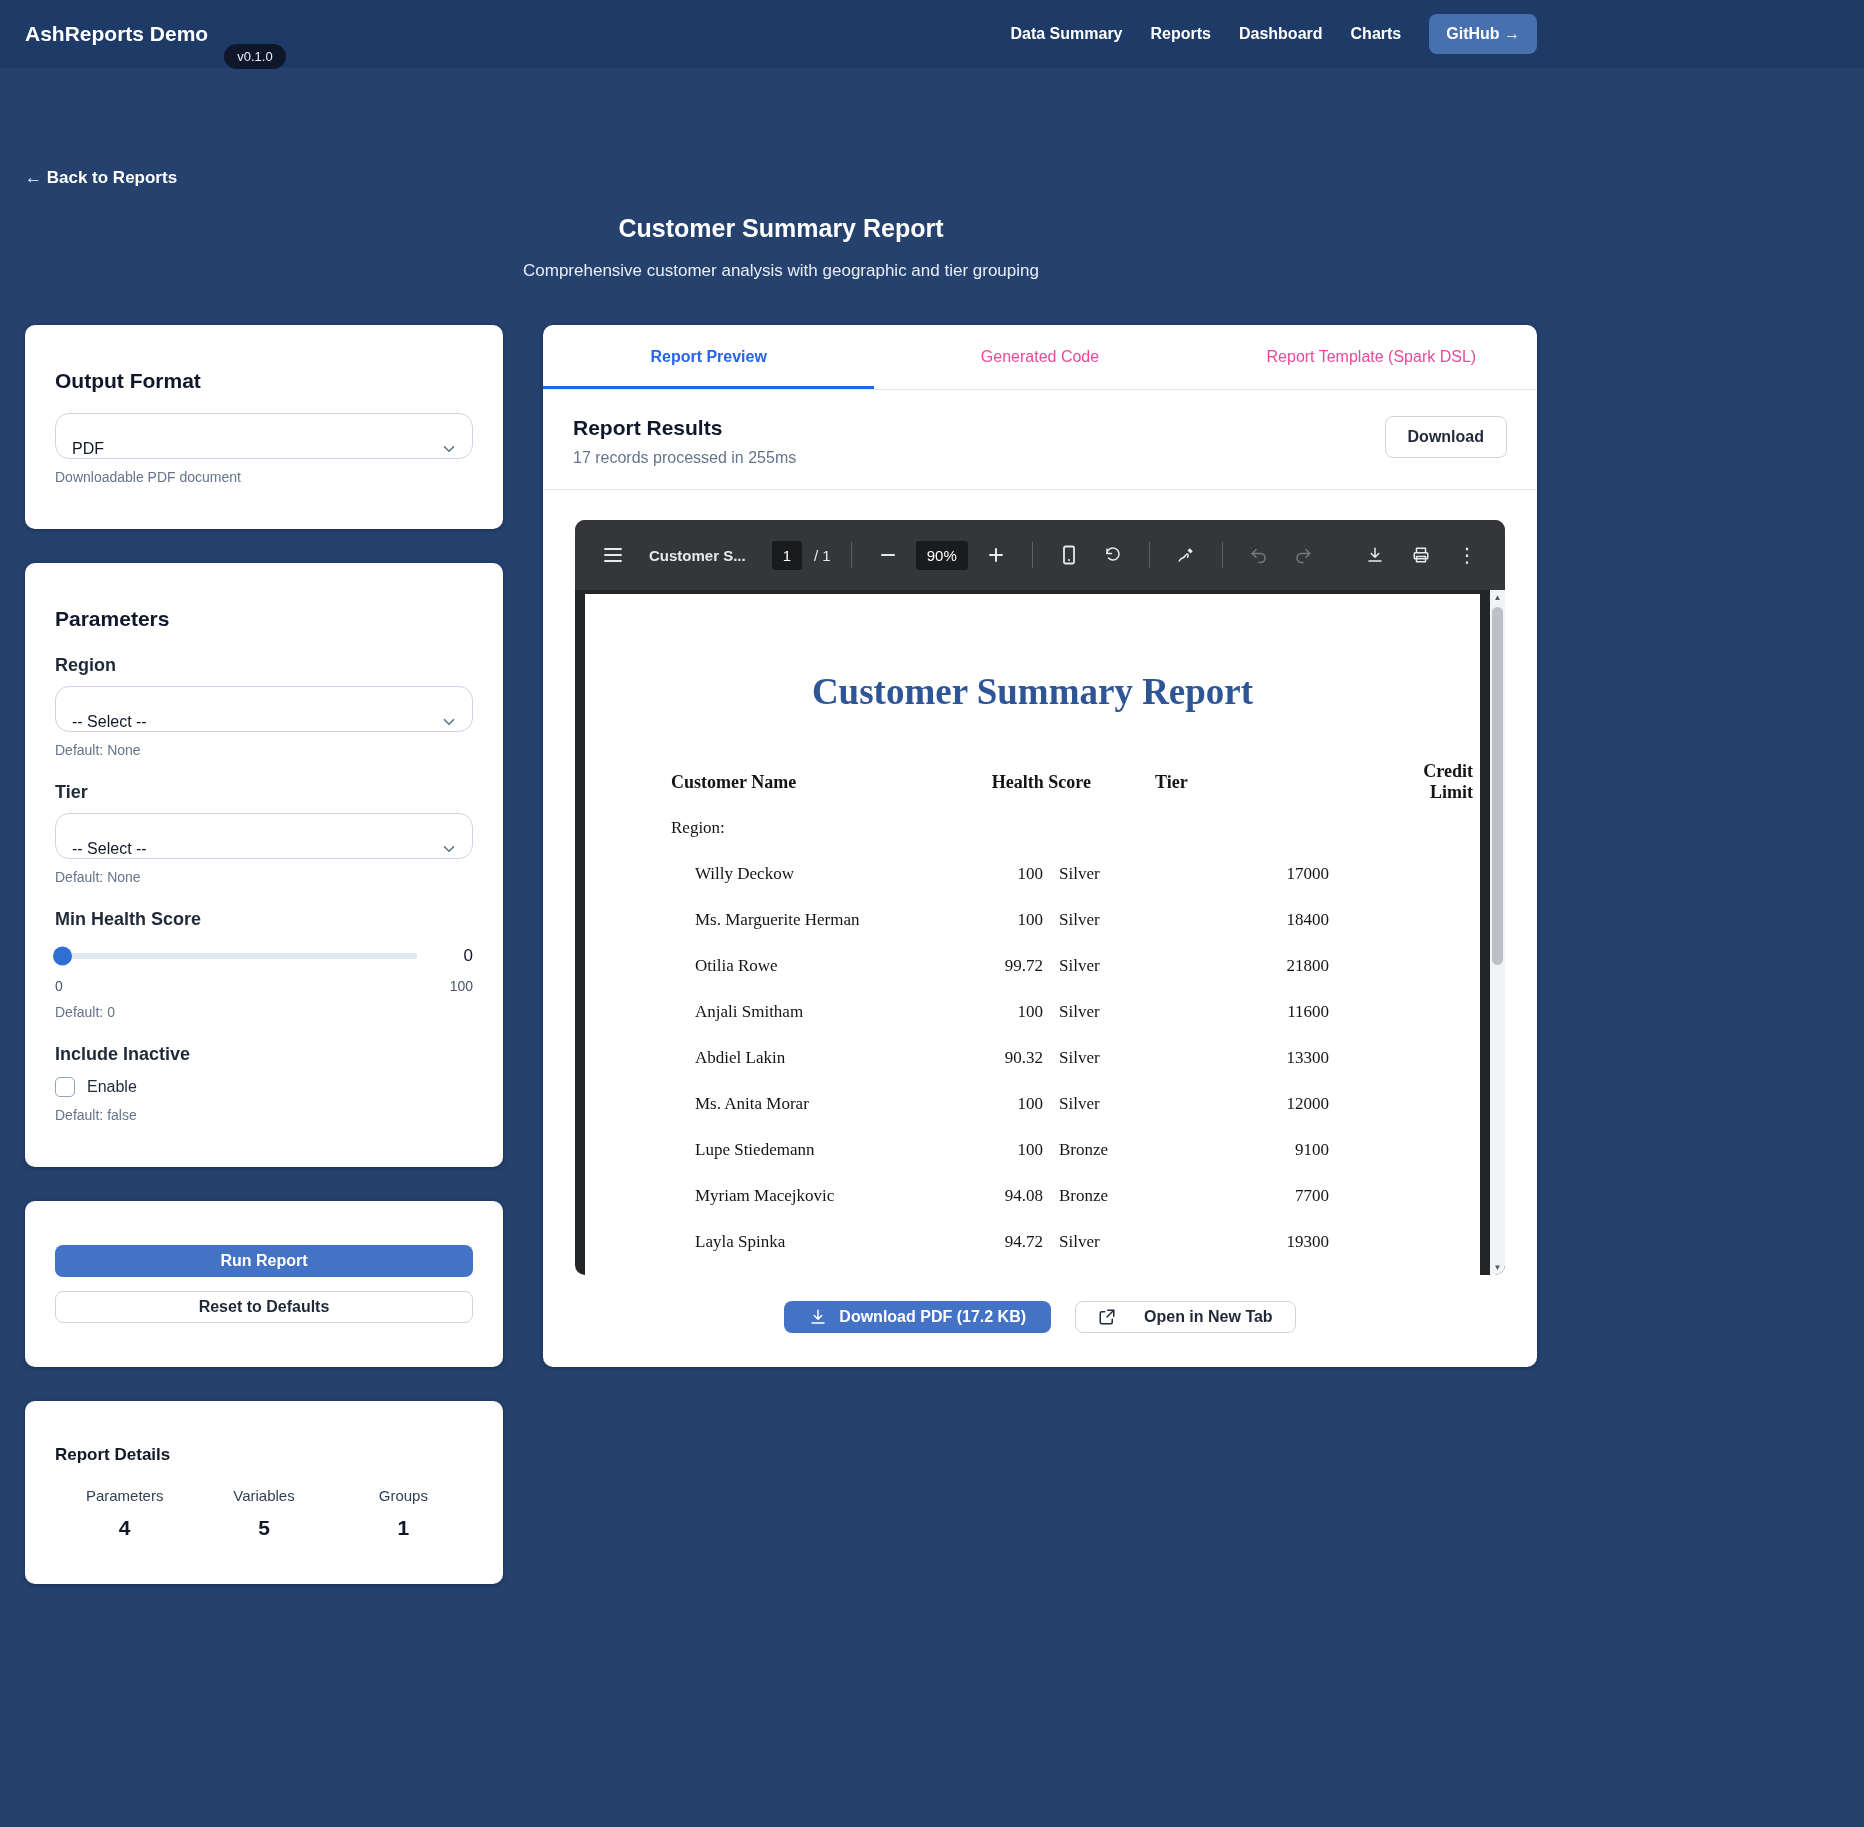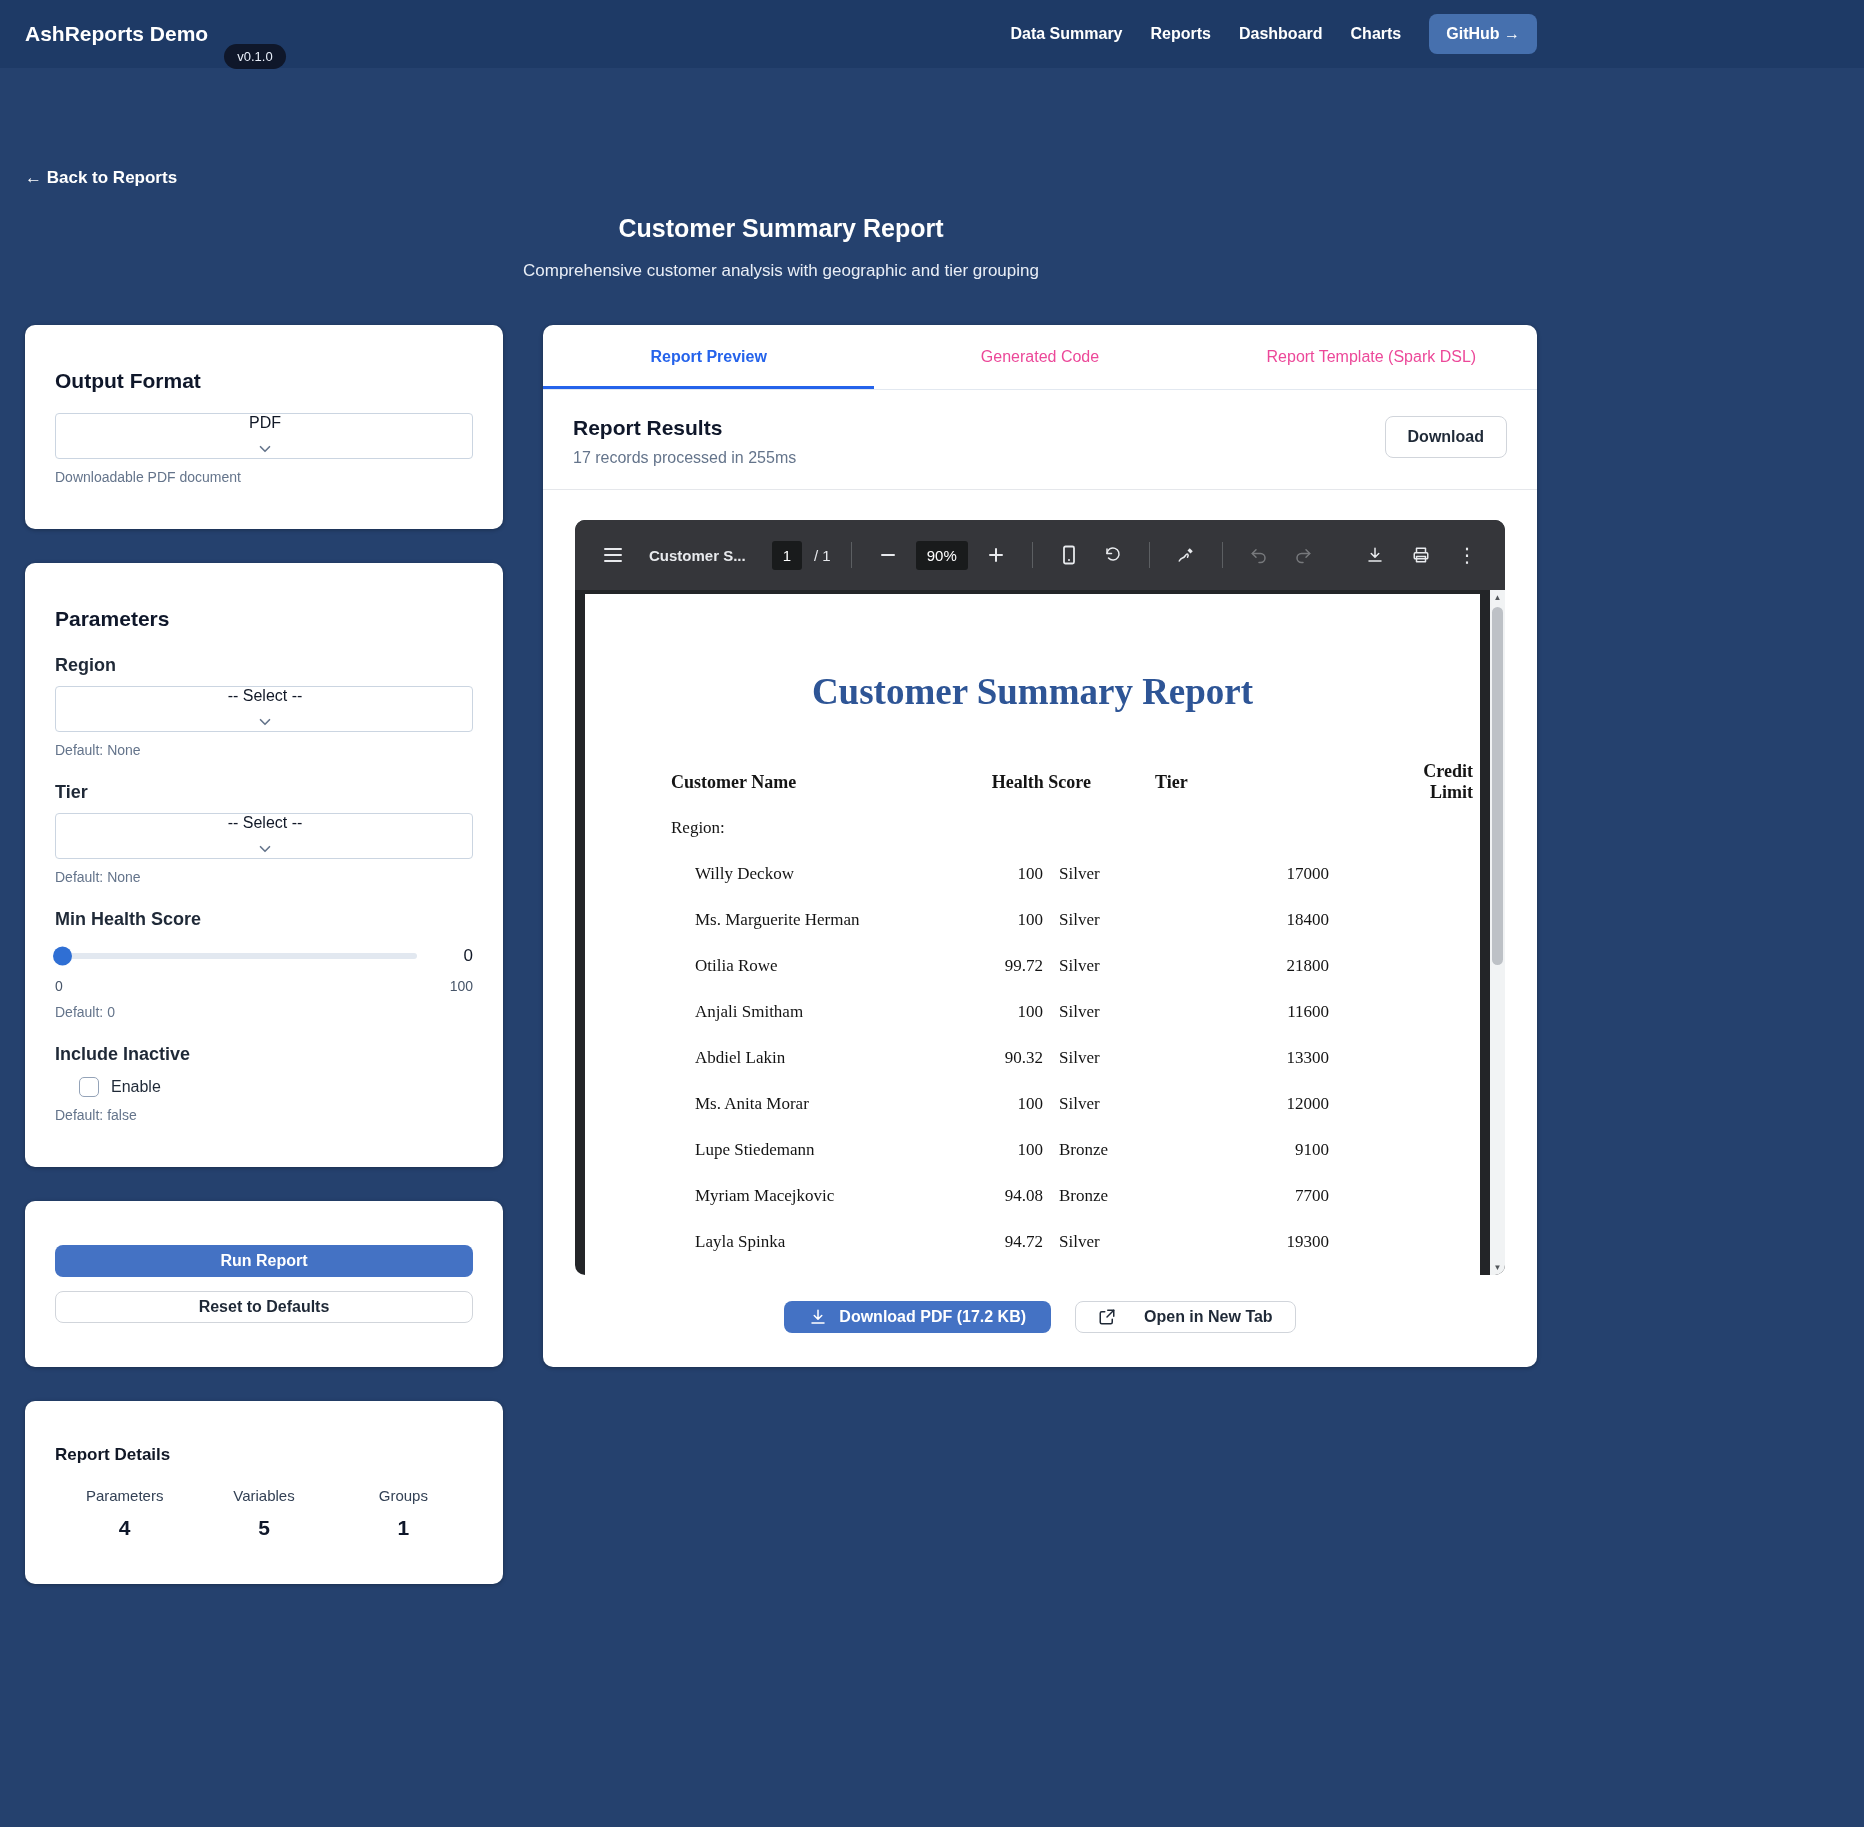--- a/index.html
+++ b/index.html
@@ -22,37 +22,37 @@
   .container { width: 1512px; margin-left: 25px; }
   .back-link { display: inline-block; margin-top: 100px; color: #fff; font-size: 17px; font-weight: bold; cursor: pointer; }
   .page-title { text-align: center; color: #fff; font-size: 25px; font-weight: bold; margin-top: 26px; }
   .page-subtitle { text-align: center; color: #e9eef6; font-size: 17px; margin-top: 18px; }
   .content { display: flex; gap: 40px; margin-top: 44px; align-items: flex-start; }
 
   
   .left-col { width: 478px; flex: none; display: flex; flex-direction: column; gap: 34px; }
   .card { background: #fff; border-radius: 10px; padding: 44px 30px; box-shadow: 0 1px 4px rgba(0,0,0,.3); }
   .card-heading { font-size: 21px; font-weight: bold; color: #0f172a; }
-  .select { margin-top: 20px; height: 46px; border: 1px solid #cbd5e1; border-radius: 4px; background: #fff;
-            display: flex; align-items: center; justify-content: space-between; padding: 0 14px 0 16px;
-            font-size: 16px; color: #111827; cursor: pointer; flex-direction: column; }
+  .select { margin-top: 20px; height: 46px; border: 1px solid #cbd5e1; border-radius: 14px; background: #fff;
+            display: flex; align-items: flex-end; justify-content: space-between; padding: 0 14px 0 16px;
+            font-size: 16px; color: #111827; cursor: pointer; }
   .select .chev { color: #64748b; display: flex; }
   .helper { margin-top: 10px; font-size: 14px; color: #64748b; }
   .field { margin-top: 24px; }
   .field:first-of-type { margin-top: 20px; }
   .field-label { font-size: 18px; font-weight: 600; color: #1f2937; }
   .field .select { margin-top: 10px; }
 
   .slider-row { display: flex; align-items: center; gap: 42px; margin-top: 16px; }
   .slider-track { position: relative; flex: 1; height: 6px; background: #e2e8f0; border-radius: 3px; cursor: pointer; }
   .slider-thumb { position: absolute; left: 0; top: 50%; transform: translate(-2px,-50%); width: 19px; height: 19px; border-radius: 50%; background: #2f6fd4; }
   .slider-value { font-size: 17px; color: #111827; min-width: 14px; text-align: right; }
   .slider-range { display: flex; justify-content: space-between; margin-top: 12px; font-size: 14px; color: #475569; }
 
-  .checkbox-row { display: flex; align-items: center; gap: 12px; margin-top: 12px; cursor: pointer; margin-left: 24px; }
+  .checkbox-row { display: flex; align-items: center; gap: 12px; margin-top: 12px; cursor: pointer; }
   .checkbox { width: 20px; height: 20px; border: 1.5px solid #94a3b8; border-radius: 5px; background: #fff; }
   .checkbox-label { font-size: 16px; color: #1f2937; }
 
   .btn { display: inline-flex; align-items: center; justify-content: center; height: 32px; border-radius: 8px;
          font-size: 16px; font-weight: 600; cursor: pointer; border: 1px solid transparent;
          font-family: "Liberation Sans", sans-serif; }
   .btn-primary { background: #4472c4; color: #fff; }
   .btn-outline { background: #fff; border-color: #d1d5db; color: #1f2937; }
   .run-btn, .reset-btn { width: 100%; }
   .reset-btn { margin-top: 14px; }

